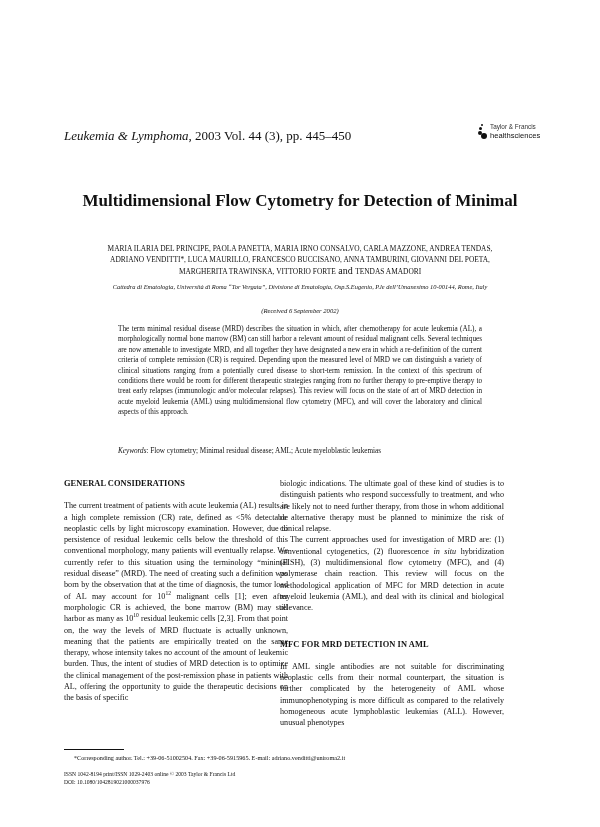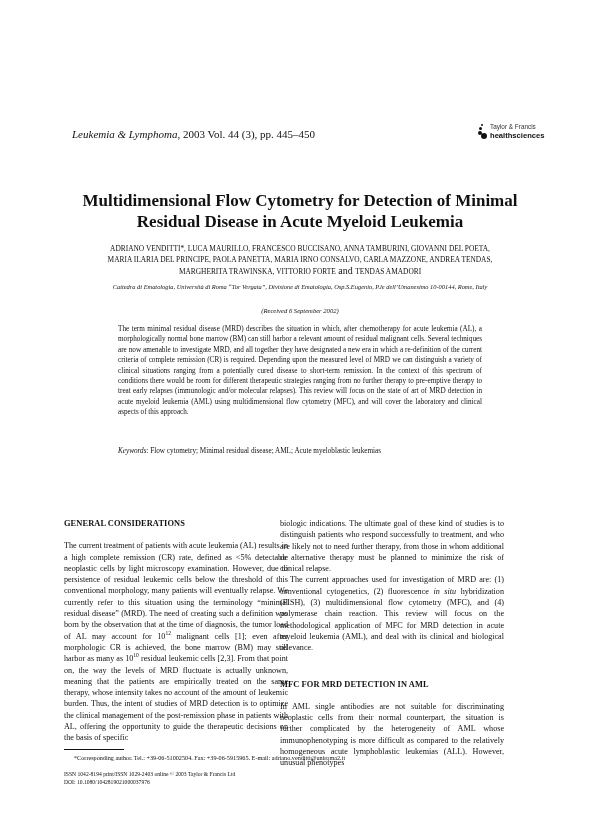--- a/index.html
+++ b/index.html
@@ -1,33 +1,33 @@
 <!DOCTYPE html>
 <html><head>
 <meta charset="utf-8">
 <style>
   html, body { margin: 0; padding: 0; background: #ffffff; }
   body { width: 600px; height: 827px; position: relative; overflow: hidden;
          font-family: "Liberation Serif", "DejaVu Serif", serif; color: #111; }
   .abs { position: absolute; }
-  .running-head { left: 72px; top: 128px; font-size: 11px; }
+  .running-head { left: 64px; top: 128px; font-size: 13px; }
   .running-head .jname { font-style: italic; }
   .logo { left: 478px; top: 123px; width: 80px; height: 20px; }
   .logo .dots { position: absolute; left: 0; top: 1px; width: 12px; height: 16px; }
   .logo .dots span { position: absolute; background: #111; border-radius: 50%; }
   .logo .l1 { position: absolute; left: 12px; top: 0px; font-family: "Liberation Sans", sans-serif; font-size: 6.4px; color: #333; }
-  .logo .l2 { position: absolute; left: 12px; top: 8px; font-family: "Liberation Sans", sans-serif; font-size: 7.6px; font-weight: bold; color: #111; }
+  .logo .l2 { position: absolute; left: 12px; top: 8px; font-family: "Liberation Sans", sans-serif; font-size: 7.6px; font-weight: normal; color: #111; }
   .title { left: 40px; width: 520px; top: 190px; text-align: center; font-weight: bold; font-size: 17px; line-height: 21px; }
   .authors { left: 50px; width: 500px; top: 244px; text-align: center; font-size: 7.4px; line-height: 10.8px; }
   .affil { left: 50px; width: 500px; top: 283px; text-align: center; font-size: 6.4px; font-style: italic; }
   .received { left: 100px; width: 400px; top: 307px; text-align: center; font-size: 6.6px; font-style: italic; }
   .abstract { left: 118px; width: 364px; top: 324px; font-size: 7.2px; line-height: 10.4px; text-align: justify; }
   .keywords { left: 118px; width: 380px; top: 447px; font-size: 7.2px; }
   .keywords .kl { font-style: italic; }
-  .col { width: 224px; font-size: 8.15px; line-height: 11.3px; text-align: justify; margin-top: 40px; }
+  .col { width: 224px; font-size: 8.15px; line-height: 11.3px; text-align: justify; }
   .col-left { left: 64px; top: 478px; }
   .col-right { left: 280px; top: 478px; }
   .col p { margin: 0; }
   .col .indent { text-indent: 10px; }
   .col h2 { margin: 0; font-size: 8.4px; font-weight: bold; letter-spacing: 0.1px; }
   .gap-h { height: 11px; }
   .gap-sec { height: 25px; }
   sup { font-size: 5.5px; vertical-align: 4px; line-height: 0; }
   .fn-rule { left: 64px; top: 749px; width: 60px; height: 0; border-top: 0.8px solid #111; }
   .footnote { left: 64px; top: 754px; font-size: 6.2px; width: 480px; }
@@ -48,26 +48,25 @@
     <span style="left:1px;top:3px;width:3px;height:3px;"></span>
     <span style="left:0px;top:7px;width:4px;height:4px;"></span>
     <span style="left:3px;top:9px;width:6px;height:6px;"></span>
   </div>
   <span class="l1">Taylor &amp; Francis</span>
   <span class="l2">healthsciences</span>
 </div>
 
 <div class="abs title">
   <div>Multidimensional Flow Cytometry for Detection of Minimal</div>
-  <div>Residual Disease in Acute Myeloid Leukemia</div>
 </div>
 
 <div class="abs authors">
+  <div>MARIA ILARIA DEL PRINCIPE, PAOLA PANETTA, MARIA IRNO CONSALVO, CARLA MAZZONE, ANDREA TENDAS,</div>
   <div>ADRIANO VENDITTI*, LUCA MAURILLO, FRANCESCO BUCCISANO, ANNA TAMBURINI, GIOVANNI DEL POETA,</div>
-  <div>MARIA ILARIA DEL PRINCIPE, PAOLA PANETTA, MARIA IRNO CONSALVO, CARLA MAZZONE, ANDREA TENDAS,</div>
   <div><span>MARGHERITA TRAWINSKA, VITTORIO FORTE</span><span style="font-size:10px;text-transform:none"> and </span><span>TENDAS AMADORI</span></div>
 </div>
 
 <div class="abs affil">Cattedra di Ematologia, Università di Roma “Tor Vergata”, Divisione di Ematologia, Osp.S.Eugenio, P.le dell’Umanesimo 10-00144, Rome, Italy</div>
 
 <div class="abs received">(Received 6 September 2002)</div>
 
 <div class="abs abstract">The term minimal residual disease (MRD) describes the situation in which, after chemotherapy for acute leukemia (AL), a morphologically normal bone marrow (BM) can still harbor a relevant amount of residual malignant cells. Several techniques are now amenable to investigate MRD, and all together they have designated a new era in which a re-definition of the current criteria of complete remission (CR) is required. Depending upon the measured level of MRD we can distinguish a variety of clinical situations ranging from a potentially cured disease to short-term remission. In the context of this spectrum of conditions there would be room for different therapeutic strategies ranging from no further therapy to pre-emptive therapy to treat early relapses (immunologic and/or molecular relapses). This review will focus on the state of art of MRD detection in acute myeloid leukemia (AML) using multidimensional flow cytometry (MFC), and will cover the laboratory and clinical aspects of this approach.</div>
 
 <div class="abs keywords">

